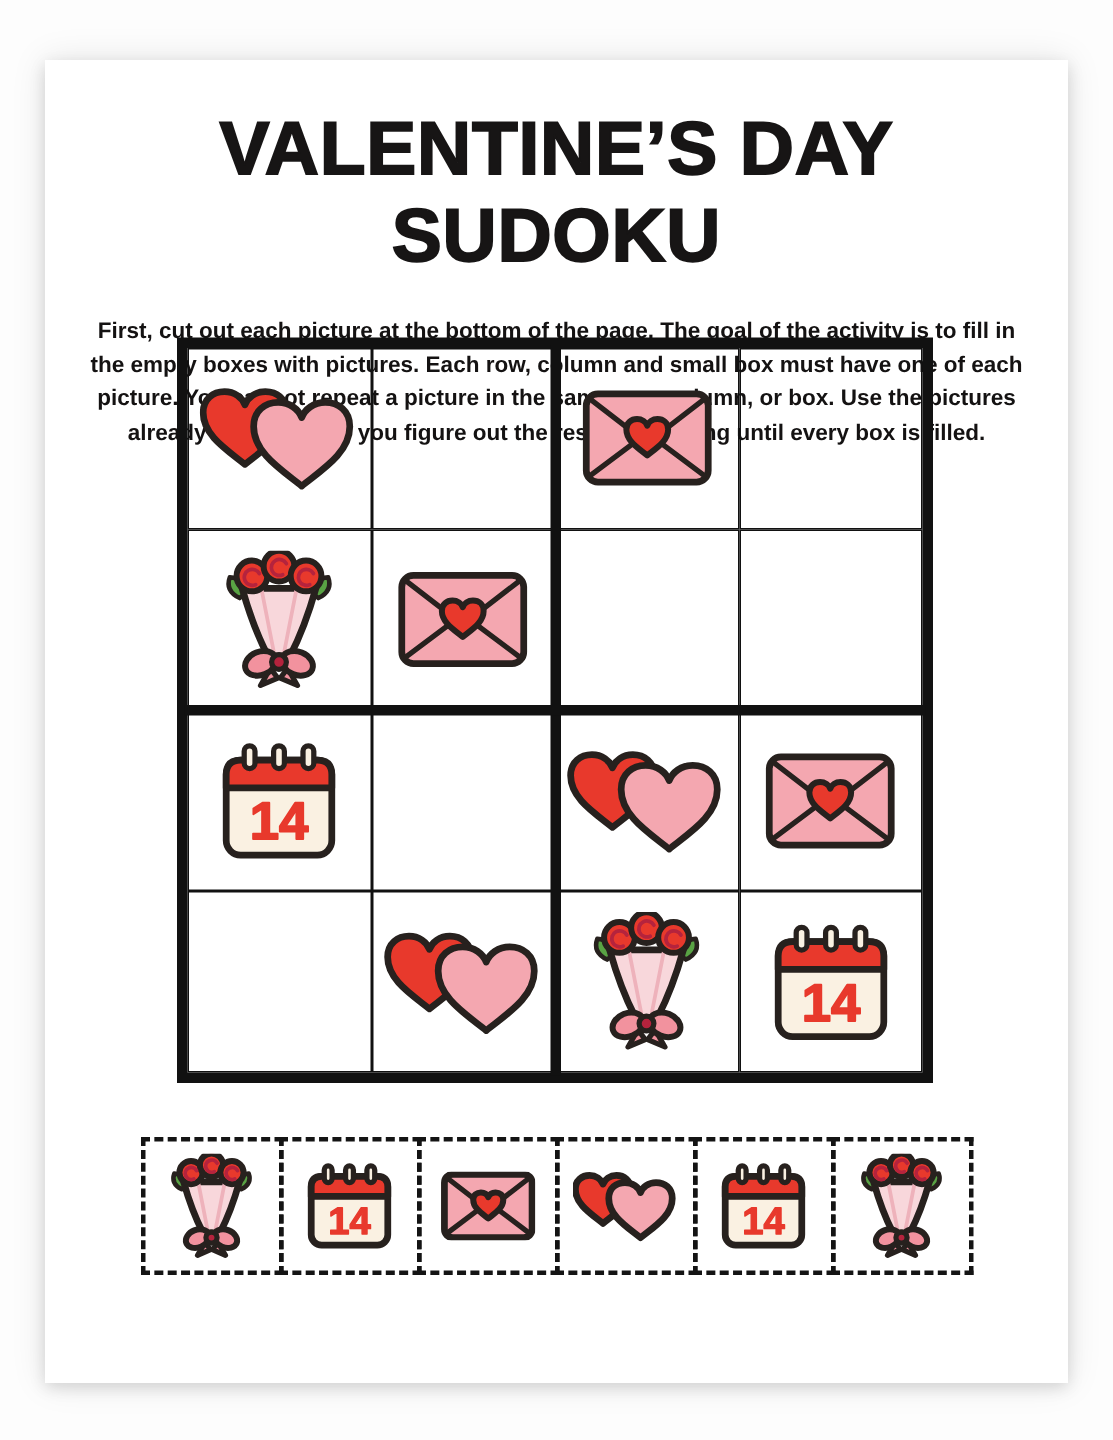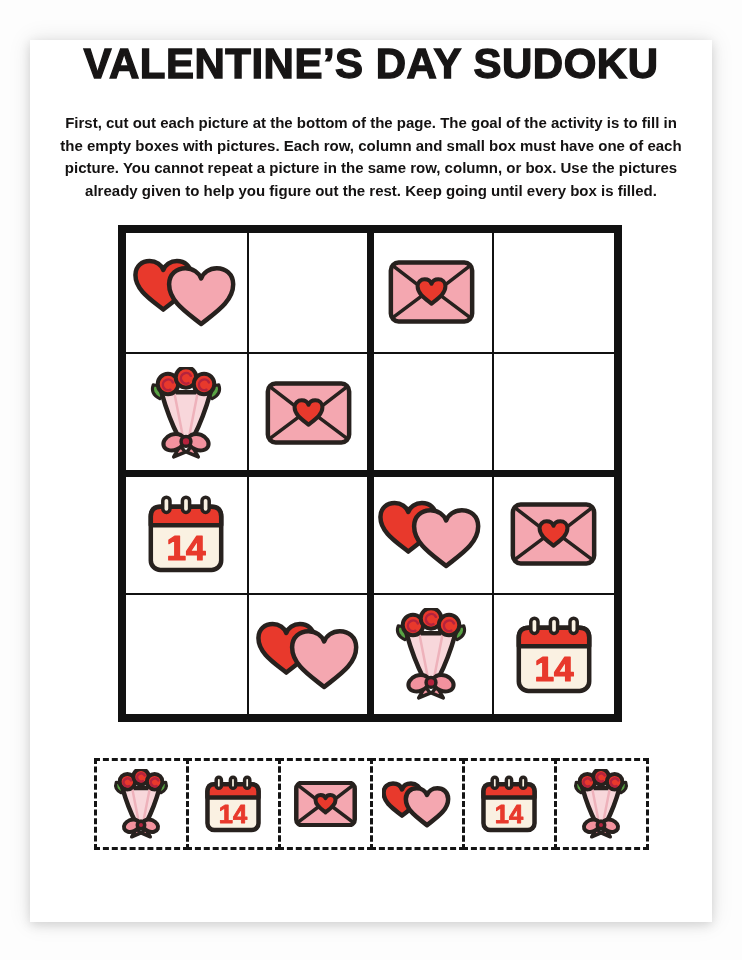--- a/index.html
+++ b/index.html
@@ -16,22 +16,23 @@
     position: absolute;
     left: 30px;
     top: 40px;
     width: 682px;
     height: 882px;
     background: #ffffff;
     box-shadow: 0 3px 10px rgba(0,0,0,0.13), 0 0 22px rgba(0,0,0,0.10);
   }
   .title {
     margin: 0;
+    padding-top: 30px;
     text-align: center;
-    font-size: 42px;
+    font-size: 50px;
     font-weight: bold;
     letter-spacing: 0.5px;
     color: #171515;
     -webkit-text-stroke: 1.3px #171515;
   }
   .instructions {
     width: 628px;
     margin: 24px auto 0 auto;
     text-align: center;
     font-size: 15px;

